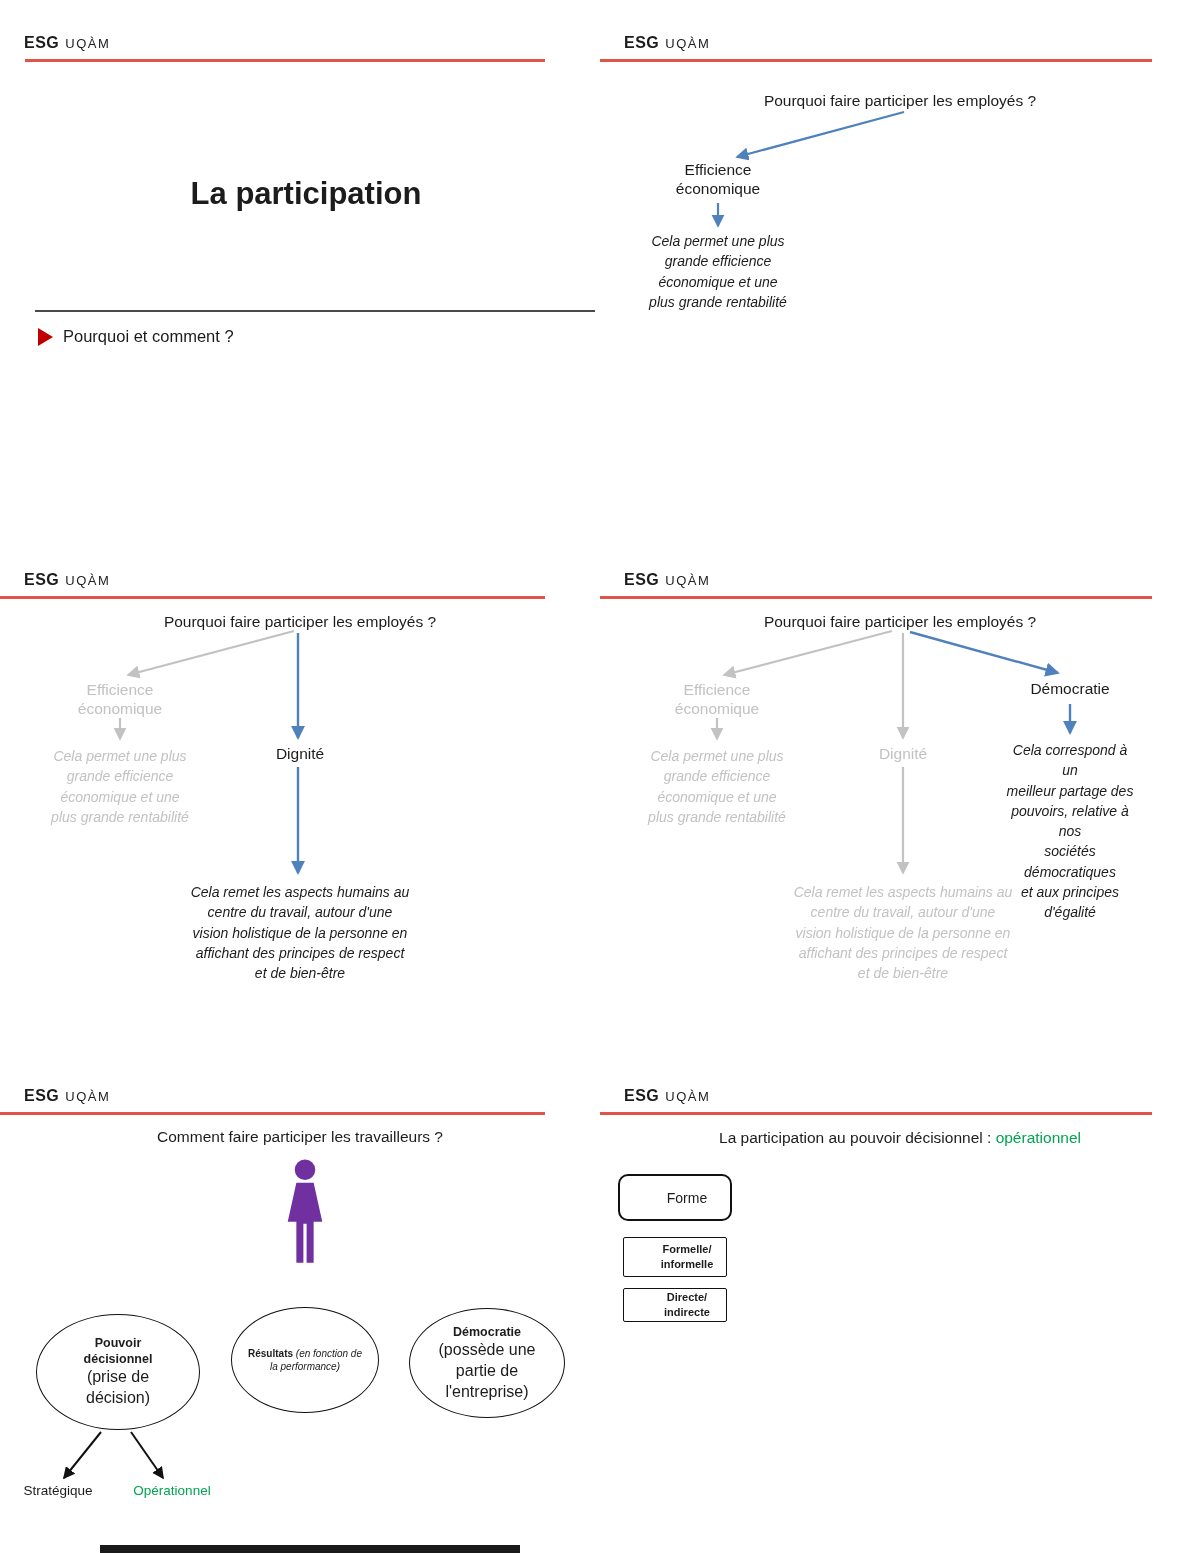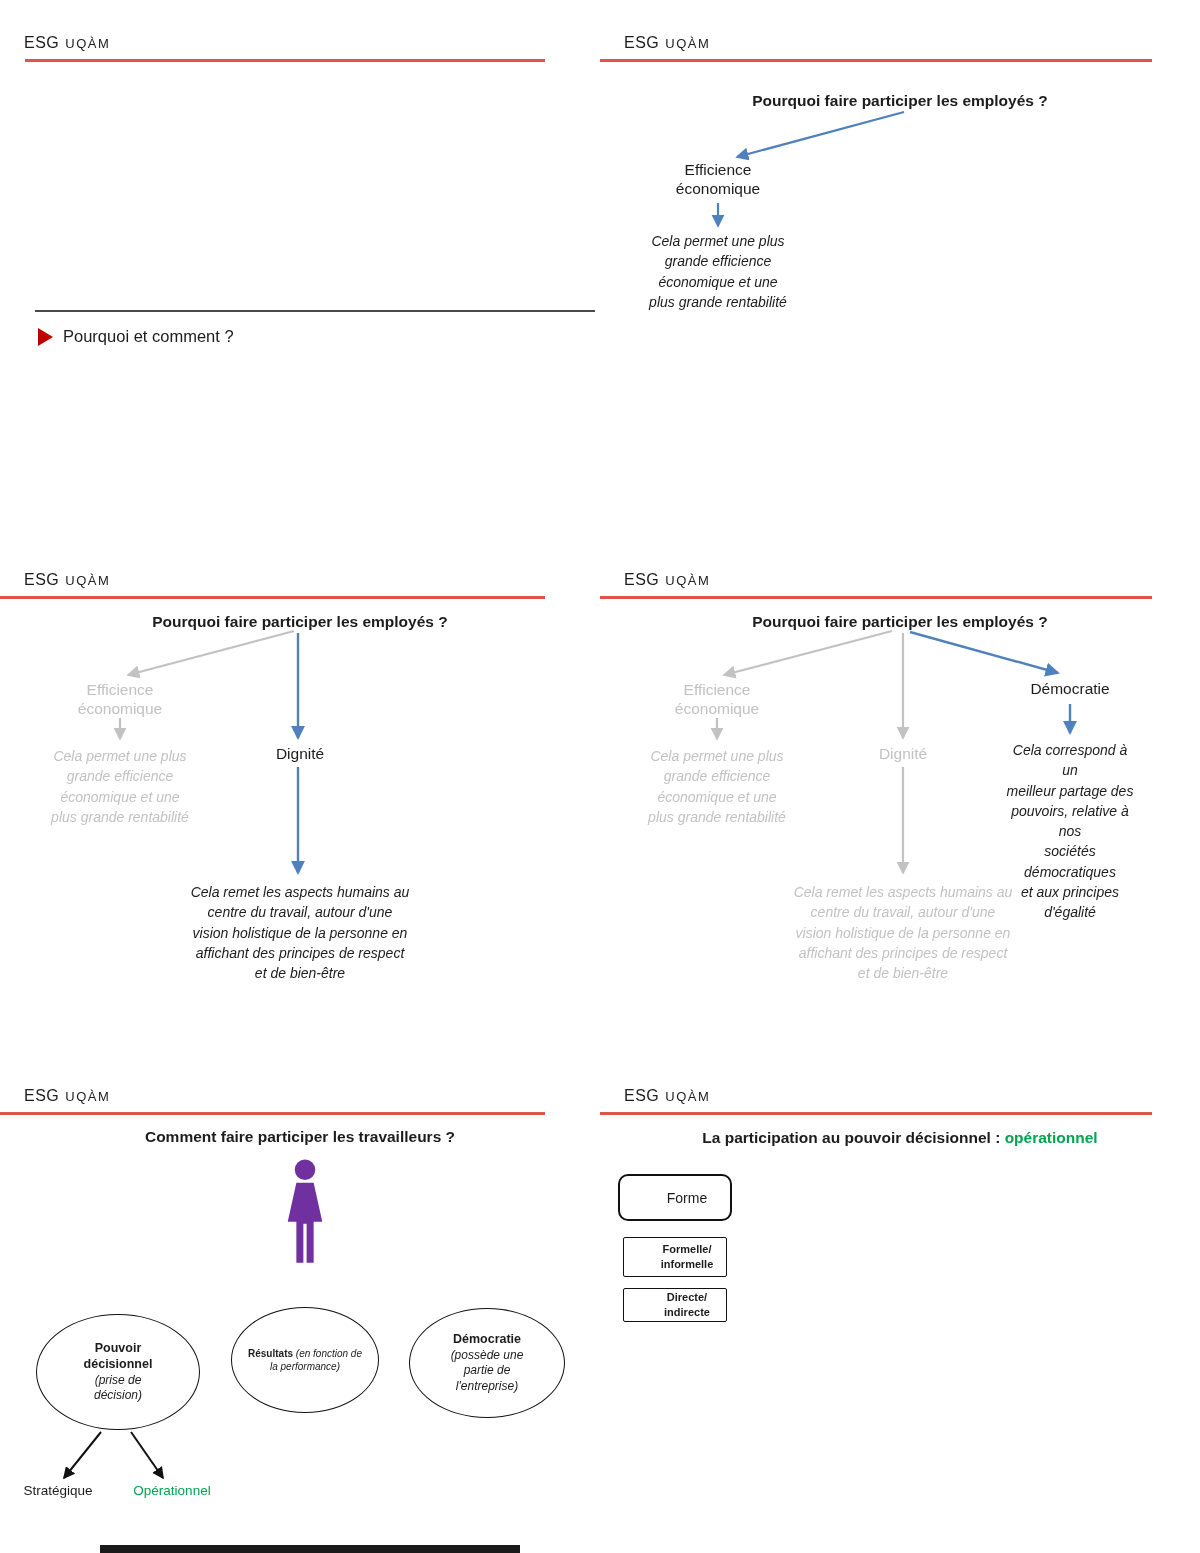--- a/index.html
+++ b/index.html
@@ -1,40 +1,40 @@
 <!DOCTYPE html>
 <html><head>
 <meta charset="utf-8">
 <style>
   *{margin:0;padding:0;box-sizing:border-box;}
   body{background:#ffffff;}
   .page{position:relative;width:1200px;height:1553px;background:#fff;overflow:hidden;
         font-family:"Liberation Sans",sans-serif;color:#1c1c1c;}
   .slide{position:absolute;width:600px;}
   .logo{position:absolute;top:34px;left:24px;display:flex;align-items:baseline;gap:6px;}
-  .esg{font-weight:normal;font-size:16px;letter-spacing:.5px;}
+  .esg{font-weight:bold;font-size:16px;letter-spacing:.5px;}
   .uqam{font-size:13px;letter-spacing:1.5px;}
   .redline{position:absolute;top:59px;height:3px;background:#e0544b;}
   .overlay{position:absolute;left:0;top:0;display:block;pointer-events:none;}
   .ctr{transform:translateX(-50%);}
-  .q{position:absolute;font-size:15.5px;white-space:nowrap;text-align:center;font-weight:bold;}
+  .q{position:absolute;font-size:15.5px;white-space:nowrap;text-align:center;}
   .node{position:absolute;font-size:15.5px;line-height:1.25;text-align:center;white-space:pre-line;}
   .desc{position:absolute;font-size:14px;font-style:italic;line-height:1.45;text-align:center;white-space:pre-line;}
   .muted{color:#c2c2c2;}
   .green{color:#00a550;}
   
   .title1{position:absolute;font-size:31px;font-weight:bold;white-space:nowrap;}
   .hr1{position:absolute;top:310px;left:35px;width:560px;height:1.5px;background:#4a4a4a;}
   .bullet{position:absolute;top:327px;left:38px;display:flex;align-items:flex-end;gap:10px;font-size:16.5px;}
   .tri{width:0;height:0;border-left:15px solid #c00000;border-top:9px solid transparent;border-bottom:9px solid transparent;}
   
   .ellipse{position:absolute;border:1.9px solid #111;border-radius:50%;background:#fff;
            display:flex;flex-direction:column;align-items:center;justify-content:center;text-align:center;padding:0 12px;}
   .e-title{font-weight:bold;font-size:12.5px;line-height:1.3;white-space:pre-line;}
-  .e-sub{font-style:italic;font-size:12px;line-height:1.3;white-space:pre-line;}
+  .e-sub{font-size:16px;line-height:1.3;white-space:pre-line;}
   .e-flow{font-size:10px;line-height:1.35;}
   .eb{font-weight:bold;}
   .ei{font-style:italic;}
   .leaf{position:absolute;font-size:13.5px;white-space:nowrap;}
   
   .shape{position:absolute;display:flex;align-items:center;justify-content:center;text-align:center;background:#fff;padding-left:24px;}
   .forme{border:2px solid #111;border-radius:10px;font-size:14px;}
   .small-box{border:1.6px solid #111;border-radius:2px;font-size:11px;font-weight:bold;line-height:1.35;white-space:pre-line;}
   .strip{position:absolute;background:#1a1a1a;}
 </style>
@@ -56,20 +56,21 @@
 </svg>
 
 <div class="page">
 
   <section class="slide" style="left:0;top:0;height:537px;">
     <header class="logo">
       <span class="esg">ESG</span>
       <span class="uqam">UQÀM</span>
     </header>
     <div class="redline" style="left:25px;width:520px;"></div>
+    <h1 class="title1 ctr" style="left:306px;top:176px;">La participation</h1>
     <div class="hr1"></div>
     <div class="bullet">
       <span class="tri"></span>
       <span>Pourquoi et comment ?</span>
     </div>
   </section>
 
   <section class="slide" style="left:600px;top:0;height:537px;">
     <header class="logo">
       <span class="esg">ESG</span>

